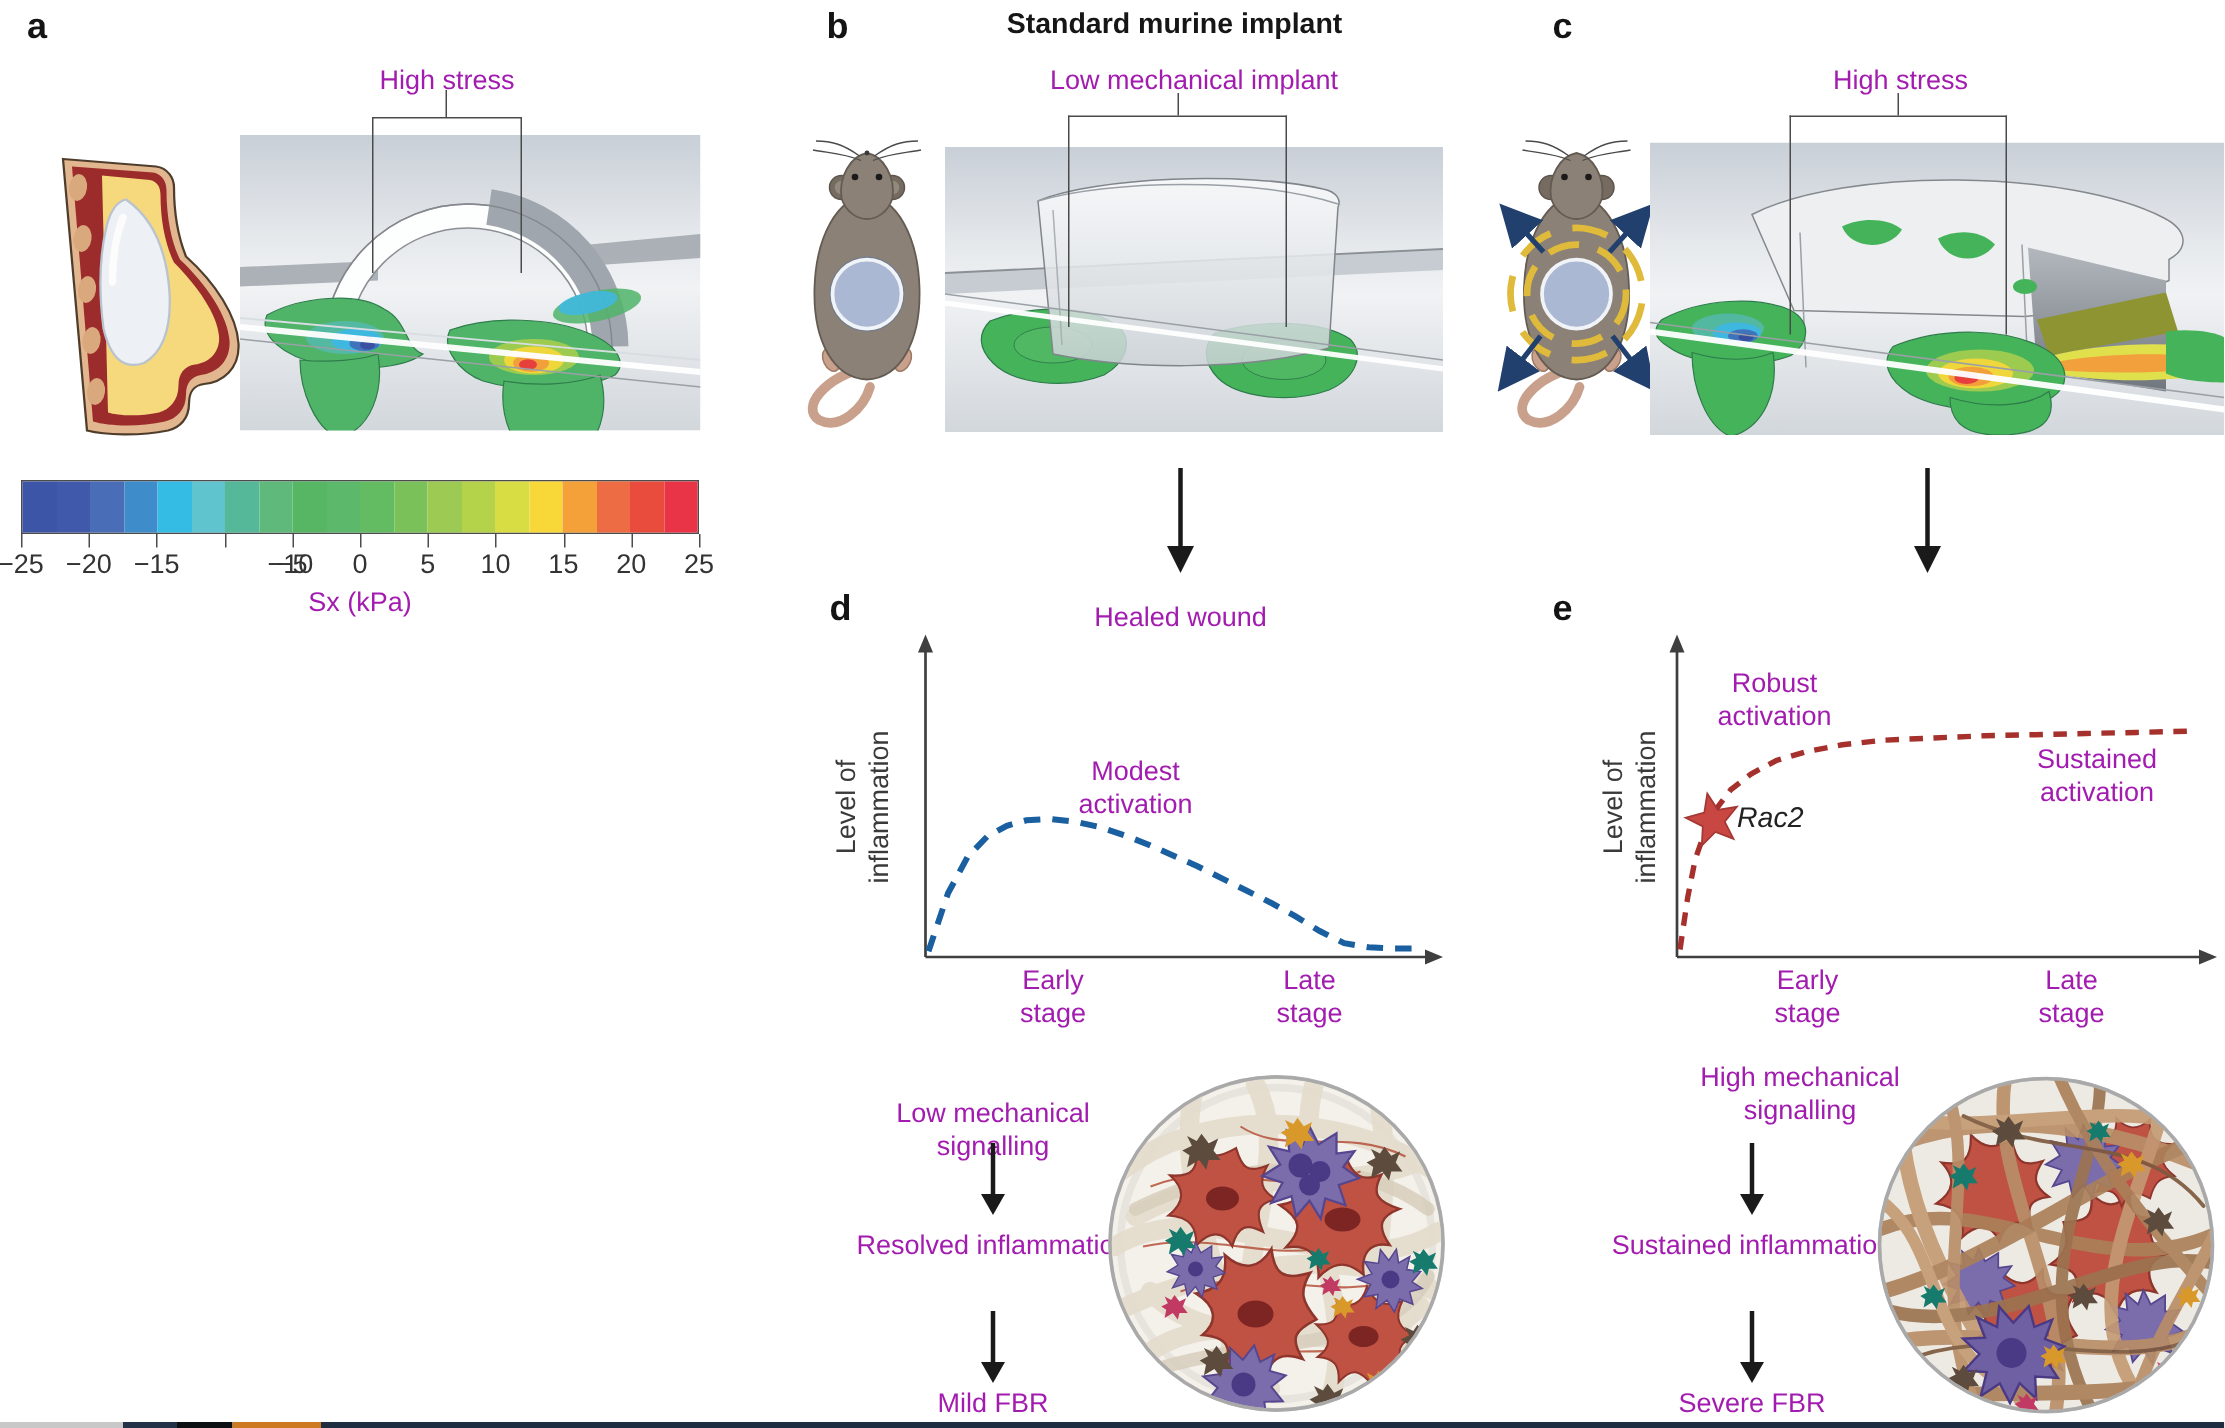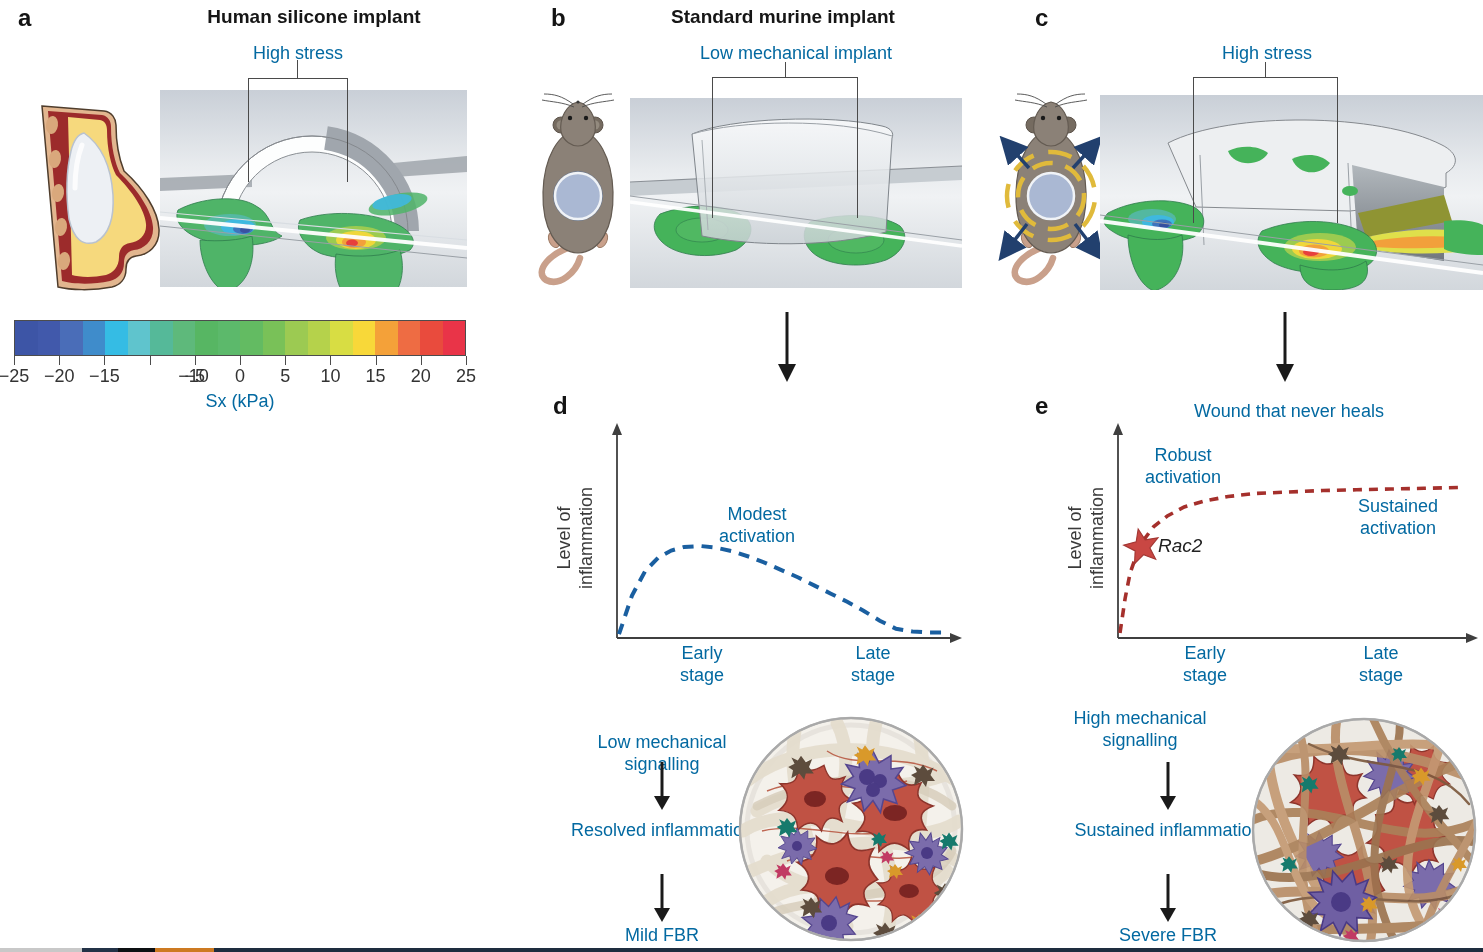--- a/index.html
+++ b/index.html
@@ -1,20 +1,20 @@
 <!DOCTYPE html>
 <html><head>
 <meta charset="utf-8">
 <style>
   body{margin:0;background:#fff}
   .canvas{position:relative;width:1483px;height:952px;font-family:"Liberation Sans",sans-serif;color:#333;background:#fff;overflow:hidden}
   .abs{position:absolute}
   .panel-letter{font-size:24px;font-weight:700;color:#141414;line-height:1}
   .panel-title{font-size:19px;font-weight:700;color:#161616;text-align:center;line-height:1.15}
-  .txt{font-size:18px;line-height:1.24;text-align:center;color:#0369a1}
+  .txt{font-size:18px;line-height:1.24;text-align:center;color:#a21caf}
   .brk-h{border-top:1.6px solid #4a4a4a}
   .brk-v{border-left:1.6px solid #4a4a4a}
   .ylab{transform:rotate(-90deg);transform-origin:center center;display:flex;align-items:center;justify-content:center}
   .cb-bar{display:flex;border:1.2px solid #4c4c4c;box-sizing:border-box}
   .cb-tick{position:absolute;top:0;height:9px;border-left:1.6px solid #4c4c4c}
   .cb-lab{position:absolute;top:10px;transform:translateX(-50%);font-size:18px;color:#333;white-space:nowrap}
   .italic{font-style:italic;font-size:19px;color:#222}
 </style>
 </head>
 <body>
@@ -37,21 +37,20 @@
           <stop offset="1" stop-color="#ccd2d7"></stop>
       </linearGradient>
       <linearGradient id="graycut" x1="0" y1="0" x2="0" y2="1">
         <stop offset="0" stop-color="#b2b8bd"></stop>
           <stop offset="1" stop-color="#70767d"></stop>
       </linearGradient>
     </defs>
   </svg>
 
   <div class="abs panel-letter" style="left:18px;top:6px">a</div>
-  <div class="abs panel-title" style="left:154px;top:6px;width:320px">Human silicone implant</div>
   <div class="abs txt" style="left:198px;top:42px;width:200px">High stress</div>
 
   <svg class="abs" style="left:12px;top:103px" width="150" height="188" viewBox="0 0 150 188">
     <path d="M 30,3 L 92,8 C 100,9 104,16 104,22 C 104,42 108,58 112,68 C 132,86 146,108 147,126 C 148,143 136,152 124,153 C 117,154 114,158 114,166 C 114,176 108,182 100,184 C 80,188 58,187 46,184 L 30,3 Z" fill="#e2b68f" stroke="#4f3d2c" stroke-width="1.5"></path>
     <path d="M 36,8 L 90,12 C 96,13 99,18 99,24 C 99,44 103,60 108,70 C 126,87 140,108 141,124 C 142,138 132,146 122,147 C 116,148 112,152 112,160 C 112,170 106,176 98,178 C 80,182 60,181 50,178 L 36,8 Z" fill="#9c2b2b"></path>
     <path d="M 56,14 L 88,17 C 93,18 95,22 95,27 C 95,46 99,62 104,72 C 120,88 133,107 134,121 C 135,132 127,139 118,140 C 111,141 107,146 107,154 C 107,164 101,170 94,172 C 80,175 66,174 60,172 L 56,14 Z" fill="#f6d97d"></path>
     <g fill="#d9a87c">
       <ellipse cx="40" cy="22" rx="6" ry="9" transform="rotate(8 40 22)"></ellipse>
       <ellipse cx="43" cy="56" rx="6" ry="9" transform="rotate(8 43 56)"></ellipse>
       <ellipse cx="46" cy="90" rx="6" ry="9" transform="rotate(8 46 90)"></ellipse>
@@ -273,20 +272,21 @@
   <div class="abs brk-h" style="left:1193px;top:77px;width:145px"></div>
   <div class="abs brk-v" style="left:1193px;top:77px;height:146px"></div>
   <div class="abs brk-v" style="left:1337px;top:77px;height:146px"></div>
 
   <svg class="abs" style="left:1272px;top:312px" width="26" height="70" viewBox="0 0 26 70">
     <line x1="13" y1="0" x2="13" y2="54" stroke="#1a1a1a" stroke-width="3"></line>
     <polygon points="4,52 22,52 13,70" fill="#1a1a1a"></polygon>
   </svg>
 
   <div class="abs panel-letter" style="left:553px;top:394px">d</div>
+  <div class="abs txt" style="left:657px;top:400px;width:260px">Healed wound</div>
 
   <svg class="abs" style="left:545px;top:418px" width="430" height="250" viewBox="0 0 430 250">
     <line x1="72" y1="14" x2="72" y2="220" stroke="#3f3f3f" stroke-width="1.8"></line>
     <polygon points="67,17 77,17 72,5" fill="#3f3f3f"></polygon>
     <line x1="72" y1="220" x2="405" y2="220" stroke="#3f3f3f" stroke-width="1.8"></line>
     <polygon points="405,215 405,225 417,220" fill="#3f3f3f"></polygon>
     <path fill="none" stroke-width="4" stroke-dasharray="11 8" d="M74.0,216.2 L87.0,177.5 L100.1,153.2 L113.1,139.7 L126.2,132.5 L139.2,128.9 L155.5,128.0 L171.8,129.8 L188.1,133.4 L204.4,138.8 L220.7,145.1 L237.0,152.3 L253.3,159.5 L269.6,167.6 L285.9,175.7 L302.2,183.8 L318.5,192.8 L334.8,202.7 L351.1,210.8 L367.4,213.5 L383.7,214.4 L400.0,214.4" stroke="#1a5fa0"></path>
   </svg>
   <div class="abs txt ylab" style="left:510px;top:508px;width:130px;height:60px;color:#3a3a3a">Level of inflammation</div>
   <div class="abs txt" style="left:702px;top:503px;width:110px">Modest activation</div>
@@ -370,38 +370,37 @@
         <use href="#blob" fill="#d9992a" transform="translate(182,212) scale(1.3)"></use>
         <use href="#blob" fill="#d9992a" transform="translate(158,160) scale(1.0)"></use>
         <use href="#blob" fill="#c13a63" transform="translate(46,160) scale(1.1)"></use>
         <use href="#blob" fill="#c13a63" transform="translate(150,146) scale(0.9)"></use>
       </g>
     </g>
     <circle cx="114" cy="118" r="111" fill="none" stroke="#a9a9a9" stroke-width="2"></circle>
   </svg>
 
   <div class="abs panel-letter" style="left:1035px;top:394px">e</div>
-  <div class="abs txt" style="left:1139px;top:400px;width:300px">Wound that never heals</div>
 
   <svg class="abs" style="left:1030px;top:418px" width="453" height="250" viewBox="0 0 453 250">
     <line x1="88" y1="14" x2="88" y2="220" stroke="#3f3f3f" stroke-width="1.8"></line>
     <polygon points="83,17 93,17 88,5" fill="#3f3f3f"></polygon>
     <line x1="88" y1="220" x2="436" y2="220" stroke="#3f3f3f" stroke-width="1.8"></line>
     <polygon points="436,215 436,225 448,220" fill="#3f3f3f"></polygon>
     <path fill="none" stroke-width="3.6" stroke-dasharray="9 7" d="M90.0,215.0 L95.1,180.5 L100.1,155.0 L106.9,135.5 L113.7,122.0 L123.8,108.5 L137.3,98.0 L154.2,89.0 L174.5,83.0 L198.2,78.5 L225.2,75.5 L259.0,74.0 L292.8,72.5 L326.6,71.8 L360.4,71.0 L394.2,70.3 L428.0,69.5" stroke="#a5302c"></path>
     <polygon points="0,-16 4,-5.5 15.2,-4.9 6.5,2.1 9.4,12.9 0,6.8 -9.4,12.9 -6.5,2.1 -15.2,-4.9 -4,-5.5" transform="translate(112,129) rotate(-12) scale(1.15)" stroke="#a33733" stroke-width="1" fill="#c94743"></polygon>
   </svg>
   <div class="abs txt ylab" style="left:1021px;top:508px;width:130px;height:60px;color:#3a3a3a">Level of inflammation</div>
   <div class="abs txt" style="left:1128px;top:444px;width:110px">Robust activation</div>
   <div class="abs txt" style="left:1338px;top:495px;width:120px">Sustained activation</div>
   <div class="abs italic" style="left:1158px;top:535px">Rac2</div>
   <div class="abs txt" style="left:1178px;top:642px;width:54px">Early stage</div>
   <div class="abs txt" style="left:1354px;top:642px;width:54px">Late stage</div>
 
-  <div class="abs txt" style="left:1040px;top:707px;width:200px">High mechanical signalling</div>
+  <div class="abs txt" style="left:1100px;top:707px;width:200px">High mechanical signalling</div>
   <svg class="abs" style="left:1155px;top:762px" width="26" height="48" viewBox="0 0 26 48">
     <line x1="13" y1="0" x2="13" y2="36" stroke="#1a1a1a" stroke-width="3"></line>
       <polygon points="5,34 21,34 13,48" fill="#1a1a1a"></polygon>
   </svg>
   <div class="abs txt" style="left:1068px;top:819px;width:200px">Sustained inflammation</div>
   <svg class="abs" style="left:1155px;top:874px" width="26" height="48" viewBox="0 0 26 48">
     <line x1="13" y1="0" x2="13" y2="36" stroke="#1a1a1a" stroke-width="3"></line>
       <polygon points="5,34 21,34 13,48" fill="#1a1a1a"></polygon>
   </svg>
   <div class="abs txt" style="left:1068px;top:924px;width:200px">Severe FBR</div>

